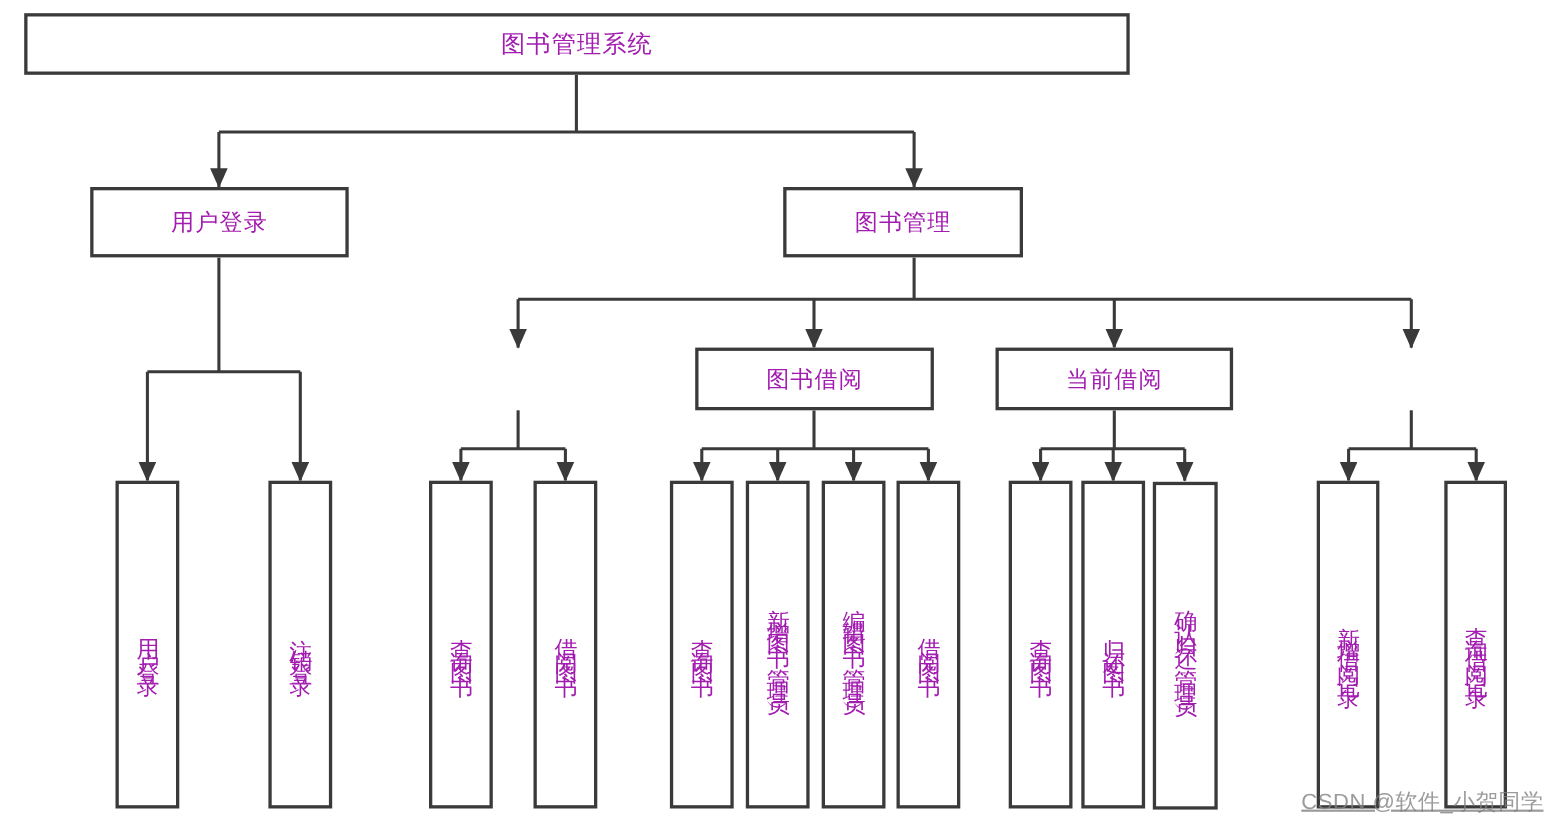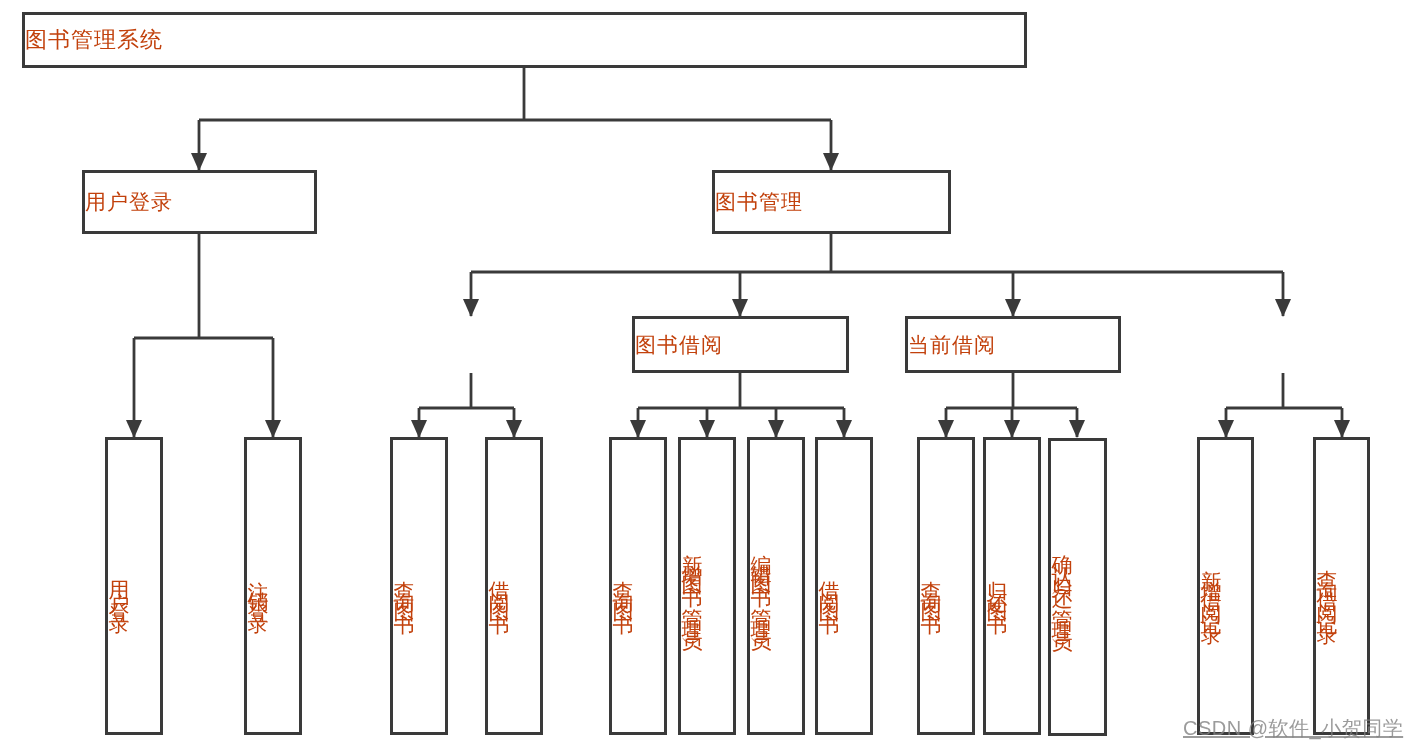--- a/index.html
+++ b/index.html
@@ -17,22 +17,22 @@
     width: 1405px; height: 747px;
     pointer-events: none;
   }
   .node {
     position: absolute;
     box-sizing: border-box;
     background: #ffffff;
     border: 3px solid #3a3a3a;
     display: flex;
     align-items: center;
-    color: #c2410c;
-    font-family: Liberation Serif, serif;
+    justify-content: center;
+    color: #a21caf;
   }
   .node.h span {
     font-size: 21px;
     letter-spacing: 1px;
     white-space: nowrap;
   }
   .node.h.title span { font-size: 22px; }
   .node.v span {
     writing-mode: vertical-rl;
     text-orientation: mixed;
@@ -106,21 +106,21 @@
     </g>
   </svg>
 
   <div class="node h title" style="left:22px; top:12px; width:1005px; height:56px">
     <span>图书管理系统</span>
   </div>
 
   <div class="node h" style="left:82px; top:170px; width:235px; height:64px">
     <span>用户登录</span>
   </div>
-  <div class="node h" style="left:712px; top:170px; width:239px; height:64px">
+  <div class="node h" style="left:712px; top:170px; width:218px; height:64px">
     <span>图书管理</span>
   </div>
 
   <div class="node h" style="left:905px; top:316px; width:216px; height:57px">
     <span>当前借阅</span>
   </div>
   <div class="node h" style="left:632px; top:316px; width:217px; height:57px">
     <span>图书借阅</span>
   </div>
 

